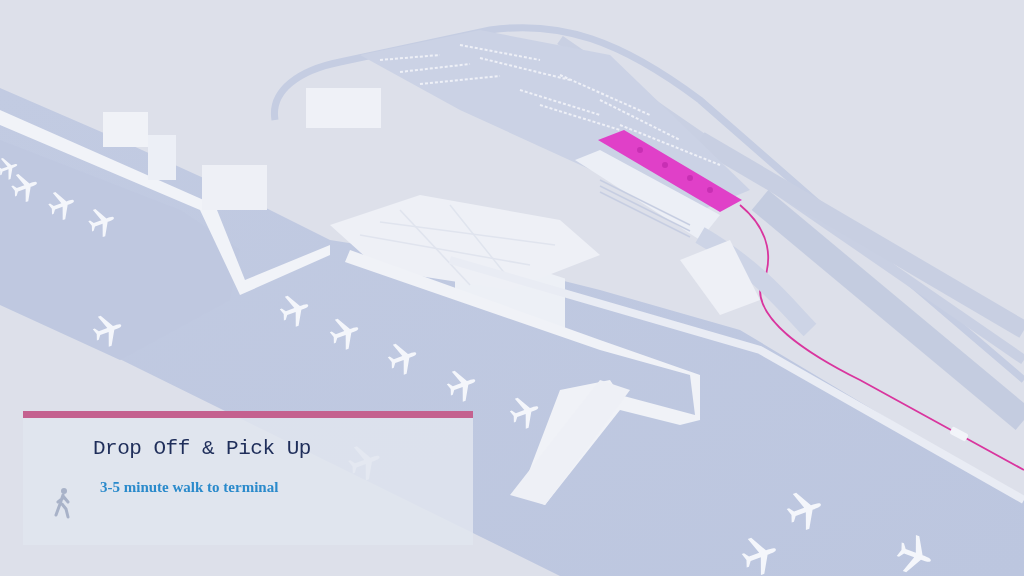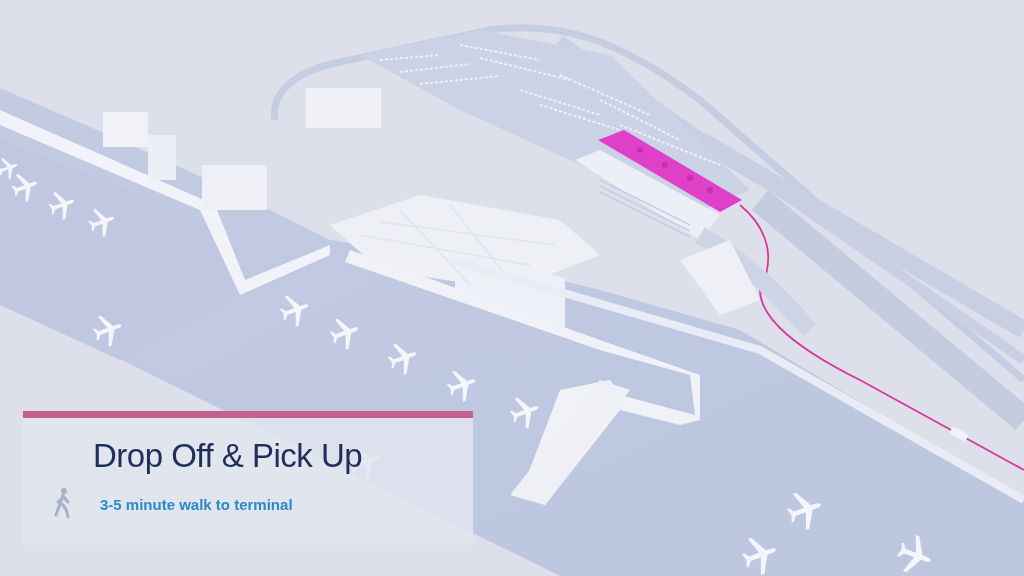--- a/index.html
+++ b/index.html
@@ -1,21 +1,21 @@
 <!DOCTYPE html>
 <html><head>
 <meta charset="utf-8">
 <style>
   html,body{margin:0;padding:0;}
   body{width:1024px;height:576px;overflow:hidden;background:#dcdfe9;font-family:"Liberation Sans",sans-serif;position:relative;}
   #scene{position:absolute;left:0;top:0;width:1024px;height:576px;}
   .card{position:absolute;left:23px;top:411px;width:450px;height:134px;background:rgba(225,229,239,0.86);}
   .card-bar{position:absolute;left:0;top:0;width:450px;height:7px;background:#c4618f;}
-  .card-title{position:absolute;left:70px;top:26px;font-size:33px;color:#1f2e5a;font-family:Liberation Sans, sans-serif;letter-spacing:-0.5px;white-space:nowrap;}
-  .card-sub{position:absolute;left:77px;top:85px;font-size:15px;font-weight:bold;color:#2a8acb;font-family:Liberation Sans, sans-serif;white-space:nowrap;}
+  .card-title{position:absolute;left:70px;top:26px;font-size:21px;color:#1f2e5a;font-family:Liberation Mono, monospace;letter-spacing:-0.5px;white-space:nowrap;}
+  .card-sub{position:absolute;left:77px;top:68px;font-size:15px;font-weight:bold;color:#2a8acb;font-family:Liberation Serif, serif;white-space:nowrap;}
   .walk-icon{position:absolute;left:29px;top:76px;width:22px;height:32px;}
 </style>
 </head>
 <body>
 
 <svg id="scene" viewBox="0 0 1024 576" xmlns="http://www.w3.org/2000/svg">
   <defs>
     <linearGradient id="apronG" x1="0" y1="0" x2="1" y2="1">
       <stop offset="0" stop-color="#c2cbe2"></stop>
       <stop offset="1" stop-color="#bcc6df"></stop>

